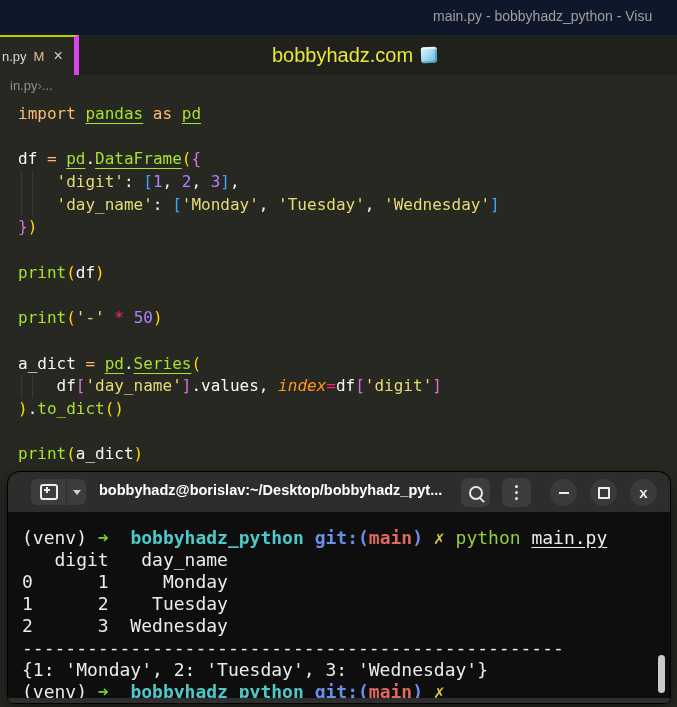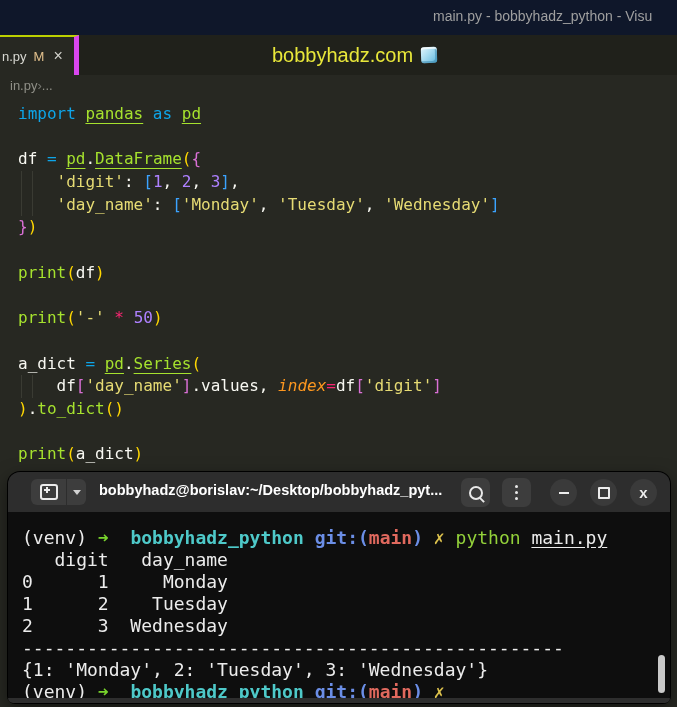--- a/index.html
+++ b/index.html
@@ -33,21 +33,21 @@
   .breadcrumb .chev{color:#767670;font-size:13px;}
 
   
   .code{position:absolute;left:18px;top:103px;right:0;
         font-family:"DejaVu Sans Mono",monospace;font-size:16px;line-height:22.7px;
         white-space:pre;}
   .code .cl{height:22.7px;}
   .code .g2{background-image:linear-gradient(#3a3b33,#3a3b33),linear-gradient(#3a3b33,#3a3b33);
             background-size:1px 100%,1px 100%;background-position:3px 0,14px 0;
             background-repeat:no-repeat;}
-  .tk-kw{color:#0ea5e9}
+  .tk-kw{color:#fdba74}
   .tk-op{color:#f92672}
   .tk-fn{color:#a6e22e}
   .tk-fnu{color:#a6e22e;text-decoration:underline;text-decoration-thickness:1px;text-underline-offset:4px;}
   .tk-str{color:#e6db74}
   .tk-num{color:#ae81ff}
   .tk-txt{color:#f8f8f2}
   .tk-b1{color:#ffd702}
   .tk-b2{color:#da70d6}
   .tk-b3{color:#3ba3ff}
   .tk-param{color:#fd971f;font-style:italic}

